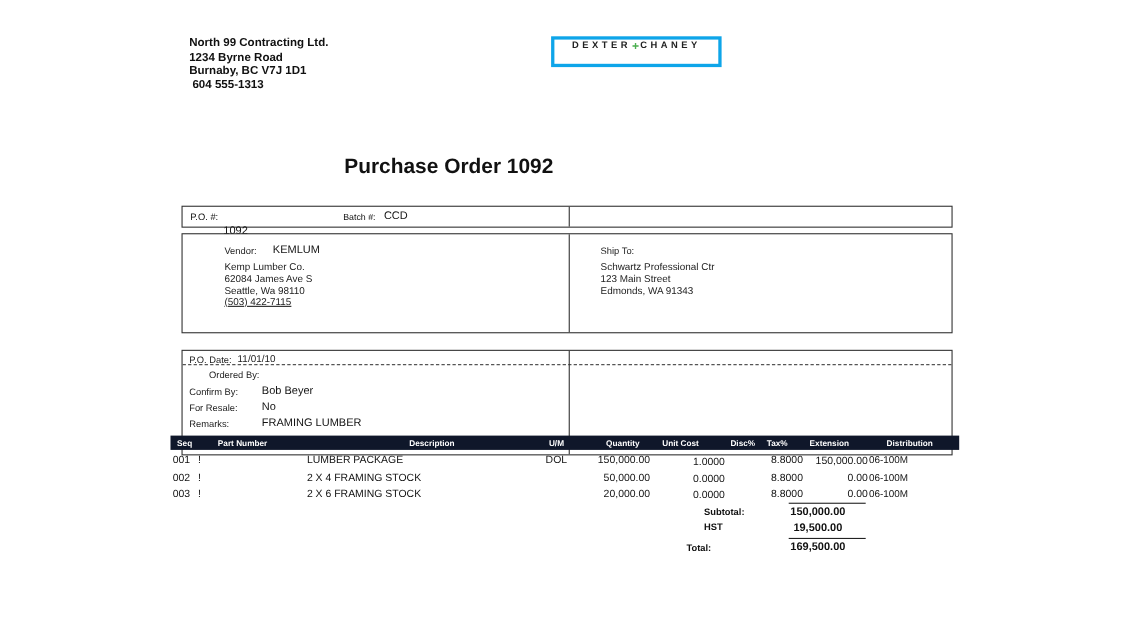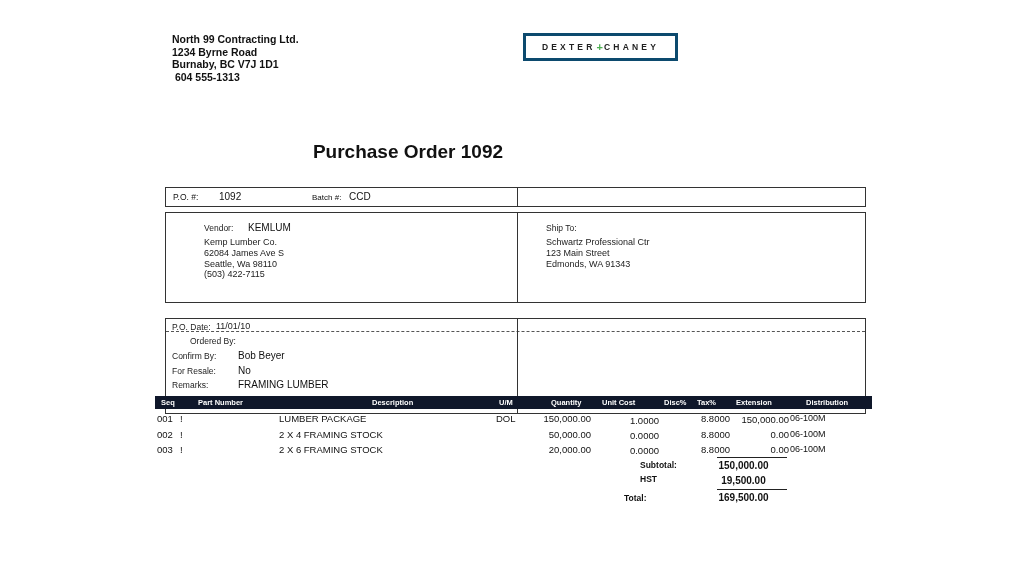--- a/index.html
+++ b/index.html
@@ -3,21 +3,21 @@
 <meta charset="utf-8">
 <style>
   * { margin:0; padding:0; box-sizing:border-box; }
   html, body { width:1024px; height:565px; background:#ffffff; overflow:hidden; }
   body { position:relative; font-family:"Liberation Sans", sans-serif; color:#111; }
   .abs { position:absolute; }
 
   .company { left:172px; top:33px; font-size:10.5px; font-weight:bold; line-height:12.5px; color:#111; }
   .company div { white-space:pre; }
 
-  .logo { left:523px; top:33px; width:155px; height:28px; border:3px solid #0c4a6e; display:flex; align-items:center; justify-content:center; font-size:8.5px; font-weight:bold; letter-spacing:3.2px; color:#222; }
+  .logo { left:501px; top:33px; width:155px; height:28px; border:3px solid #0ea5e9; display:flex; align-items:flex-start; justify-content:center; font-size:8.5px; font-weight:bold; letter-spacing:3.2px; color:#222; }
   .logo .plus { color:#4caf50; font-weight:bold; font-size:11px; margin:0 1px; letter-spacing:0; }
 
   .title { left:0; width:812px; top:141px; text-align:center; font-size:19px; font-weight:bold; color:#111; padding-left:4px; }
 
   .box { border:1.5px solid #333; }
   .hdr-box { left:165px; top:187px; width:701px; height:20px; display:flex; }
   .hdr-left { width:352px; border-right:1.5px solid #333; position:relative; font-size:9px; }
   .hdr-right { flex:1; position:relative; font-size:10.5px; }
 
   .addr-box { left:165px; top:212px; width:701px; height:91px; display:flex; }
@@ -57,34 +57,34 @@
   <span>DEXTER</span>
   <span class="plus">+</span>
   <span>CHANEY</span>
 </div>
 
 <div class="abs title">Purchase Order 1092</div>
 
 <div class="abs box hdr-box">
   <div class="hdr-left">
     <span class="t" style="left:7px;top:4px;font-size:8.5px;">P.O. #:</span>
-    <span class="t" style="left:37px;top:3px;font-size:10px;margin-left:16px;">1092</span>
+    <span class="t" style="left:37px;top:17px;font-size:10px;">1092</span>
     <span class="t" style="left:146px;top:5px;font-size:8px;">Batch #:</span>
     <span class="t" style="left:183px;top:3px;font-size:10px;">CCD</span>
   </div>
 </div>
 
 <div class="abs box addr-box">
   <div class="addr-left">
     <span class="t sm" style="left:38px;top:10px;">Vendor:</span>
     <span class="t md" style="left:82px;top:9px;">KEMLUM</span>
     <span class="t sm" style="left:38px;top:24px;font-size:9px;">Kemp Lumber Co.</span>
     <span class="t sm" style="left:38px;top:35px;font-size:9px;">62084 James  Ave S</span>
     <span class="t sm" style="left:38px;top:46px;font-size:9px;">Seattle, Wa  98110</span>
-    <span class="t sm" style="left:38px;top:56px;font-size:9px;">(503) 422-7115</span>
+    <span class="t sm" style="left:38px;top:56px;font-size:9px;text-decoration:underline;">(503) 422-7115</span>
   </div>
   <div class="addr-right">
     <span class="t sm" style="left:28px;top:10px;">Ship To:</span>
     <span class="t sm" style="left:28px;top:24px;font-size:9px;">Schwartz Professional Ctr</span>
     <span class="t sm" style="left:28px;top:35px;font-size:9px;">123 Main Street</span>
     <span class="t sm" style="left:28px;top:46px;font-size:9px;">Edmonds,  WA 91343</span>
   </div>
 </div>
 
 <div class="abs box info-box">

